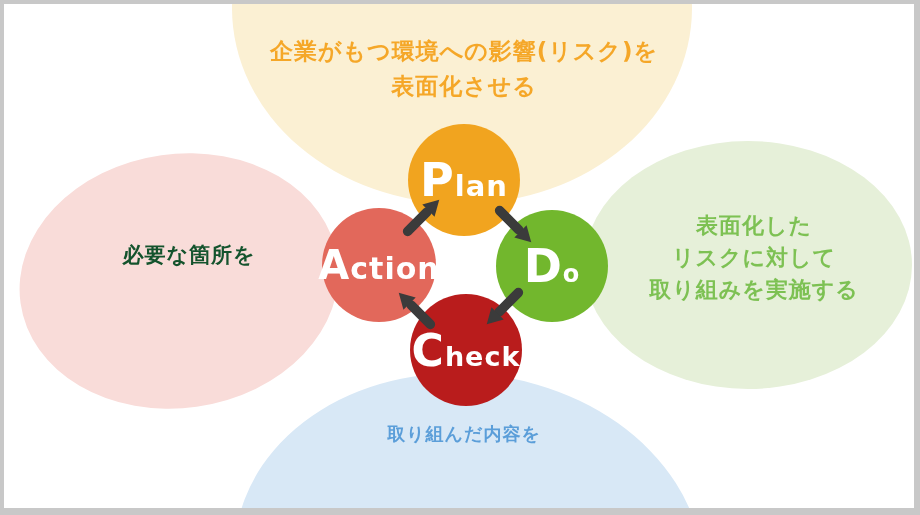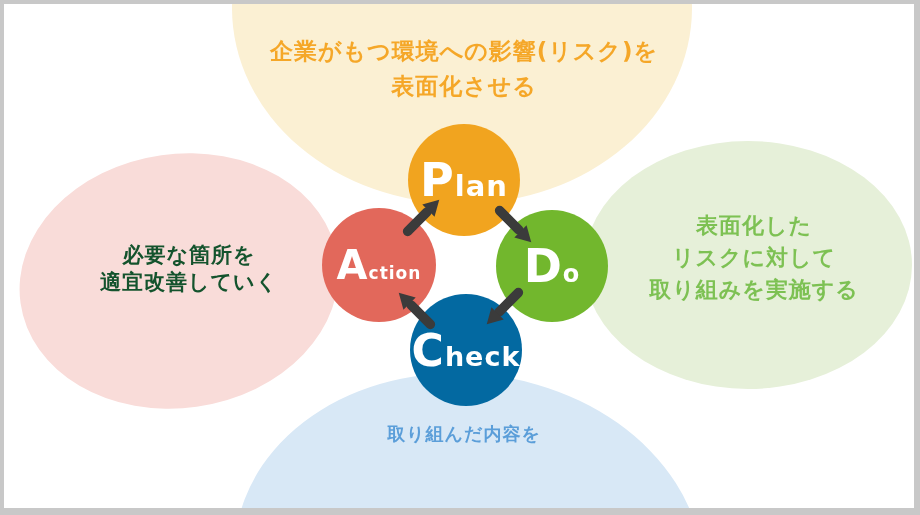--- a/index.html
+++ b/index.html
@@ -37,21 +37,21 @@
   .node .label { white-space:nowrap; letter-spacing:1px; }
   .node .initial { font-size:44px; }
   .node .rest { font-size:28px; }
   .node-plan   { left:404px; top:120px; width:112px; height:112px; }
   .node-plan .initial { font-size:46px; } .node-plan .rest { font-size:29px; }
   .node-do     { left:492px; top:206px; width:112px; height:112px; }
   .node-do .initial { font-size:46px; } .node-do .rest { font-size:24px; }
   .node-check  { left:406px; top:290px; width:112px; height:112px; }
   .node-check .initial { font-size:44px; } .node-check .rest { font-size:27px; }
   .node-action { left:318px; top:204px; width:114px; height:114px; }
-  .node-action .initial { font-size:40px; } .node-action .rest { font-size:17px; }
+  .node-action .initial { font-size:40px; } .node-action .rest { font-size:30px; }
 
   
   .arrow { position:absolute; z-index:4; width:46px; height:46px; }
   .arrow-action-plan  { left:395px; top:190px; transform:rotate(0deg); }
   .arrow-plan-do      { left:487px; top:198px; transform:rotate(90deg); }
   .arrow-do-check     { left:477px; top:280px; transform:rotate(180deg); }
   .arrow-check-action { left:389px; top:283px; transform:rotate(270deg); }
 </style>
 </head>
 <body>
@@ -70,30 +70,29 @@
   <div class="note note-right" style="color: rgb(125, 193, 83);">
     <div>表面化した</div>
     <div>リスクに対して</div>
     <div>取り組みを実施する</div>
   </div>
   <div class="note note-bottom" style="color: rgb(91, 158, 217);">
     <div>取り組んだ内容を</div>
   </div>
   <div class="note note-left" style="color: #14532d;">
     <div>必要な箇所を</div>
-    <div>適宜改善していく</div>
   </div>
 
   <div class="node node-do" style="background-color: rgb(114, 183, 45); color: rgb(255, 255, 255);">
     <span class="label"><span class="initial">D</span><span class="rest">o</span></span>
   </div>
   <div class="node node-plan" style="background-color: rgb(241, 164, 31); color: rgb(255, 255, 255);">
     <span class="label"><span class="initial">P</span><span class="rest">lan</span></span>
   </div>
-  <div class="node node-check" style="background-color: #0369a1; color: rgb(255, 255, 255);">
+  <div class="node node-check" style="background-color: #b91c1c; color: rgb(255, 255, 255);">
     <span class="label"><span class="initial">C</span><span class="rest">heck</span></span>
   </div>
   <div class="node node-action" style="background-color: rgb(226, 104, 91); color: rgb(255, 255, 255);">
     <span class="label"><span class="initial">A</span><span class="rest">ction</span></span>
   </div>
 
   <svg class="arrow arrow-action-plan" viewBox="0 0 48 48">
     <path d="M9 39 L29 19" fill="none" stroke-width="10" stroke-linecap="round" stroke="#3B3B3B"></path>
     <polygon points="42,6 37.1,23.7 24.3,10.9" fill="#3B3B3B"></polygon>
   </svg>

